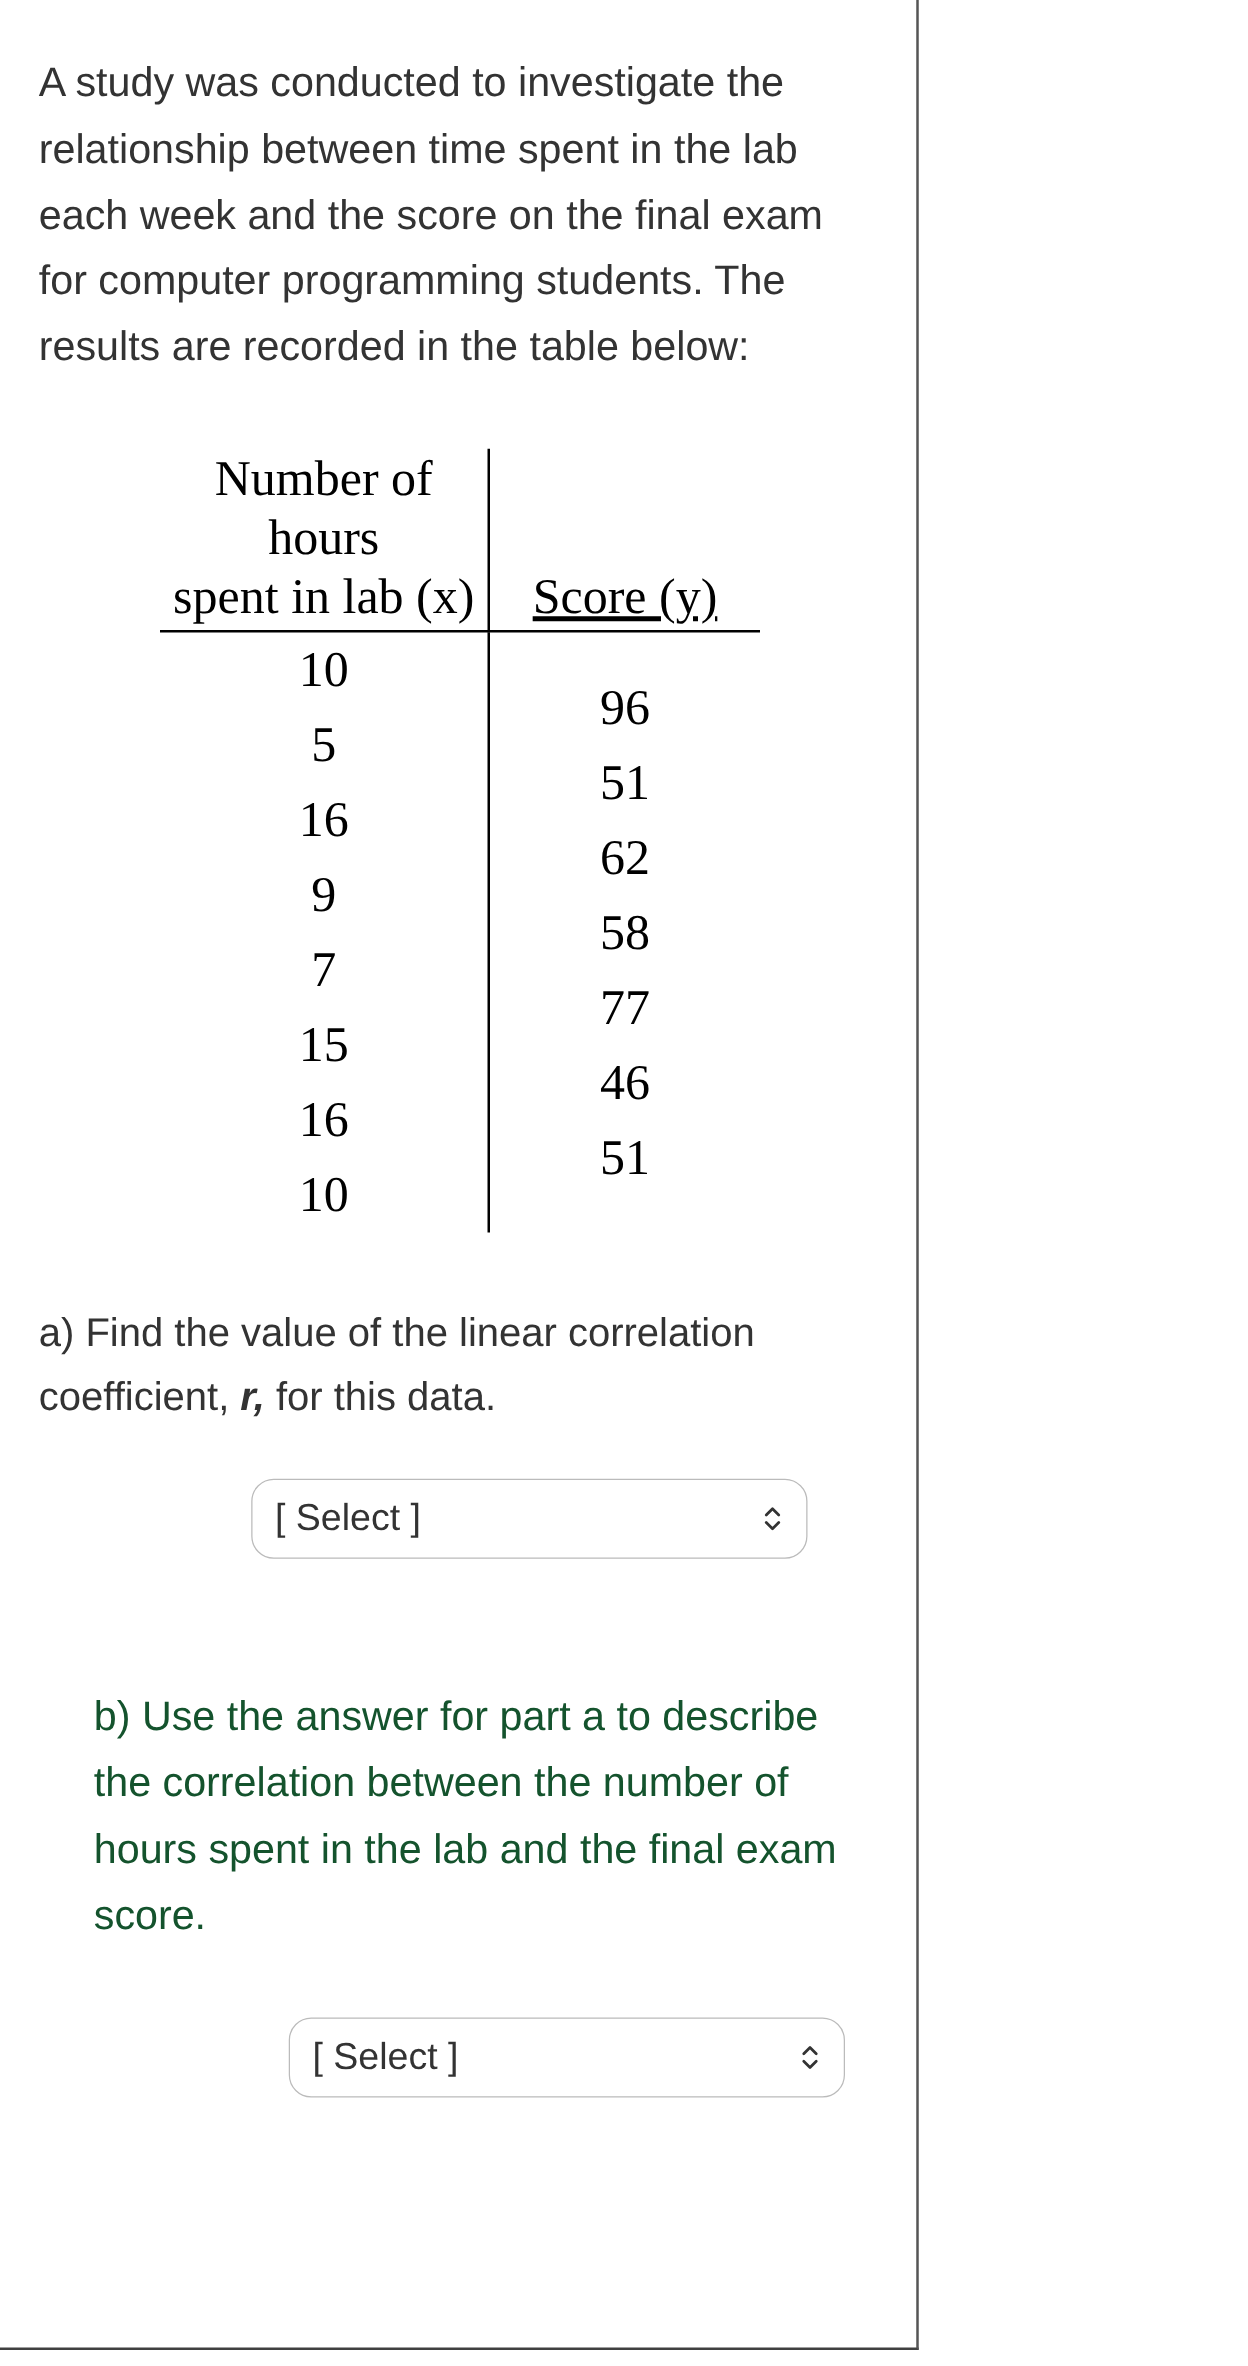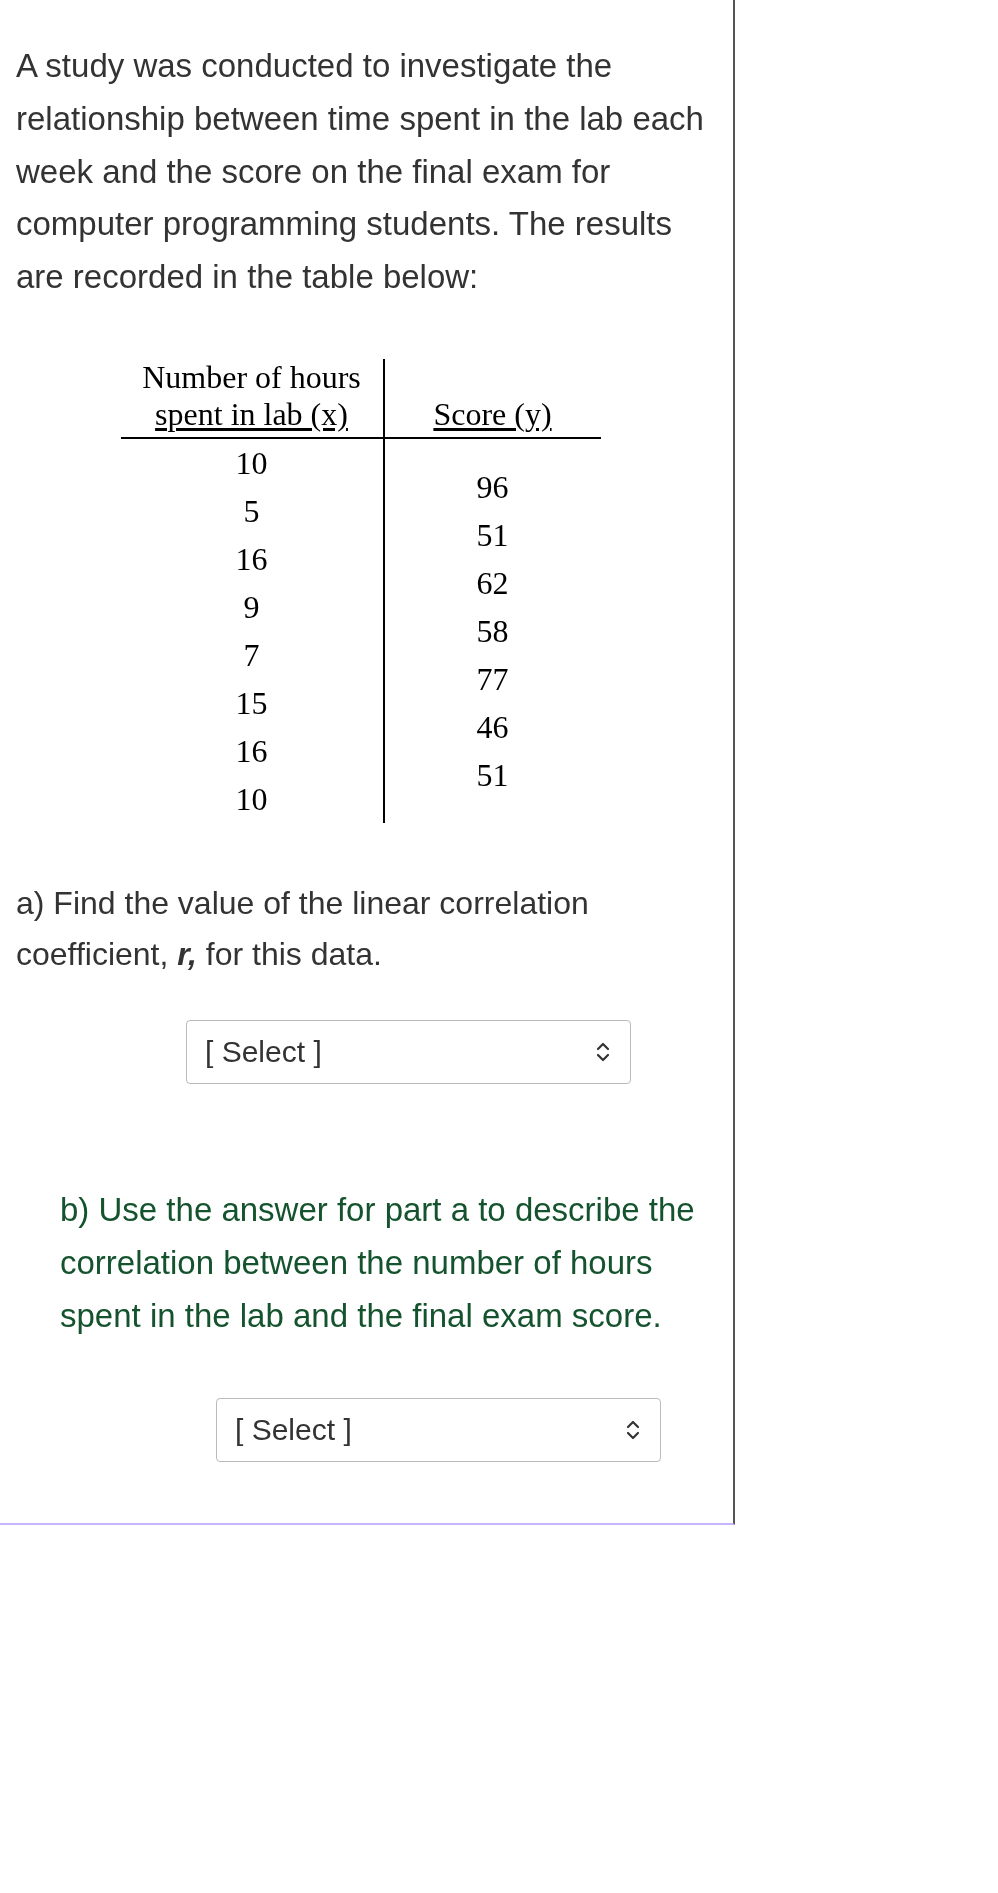--- a/index.html
+++ b/index.html
@@ -8,56 +8,55 @@
       box-sizing: border-box;
     }
     body {
       font-family: 'Segoe UI', 'Helvetica Neue', Arial, sans-serif;
       background: #fff;
       width: 998px;
       height: 1893px;
       position: relative;
     }
     .content-wrapper {
-      padding: 40px 28px 40px 16px;
+      padding: 40px 28px 40px 31px;
       border-right: 2px solid #555;
-      border-bottom: 2px solid #c4b5fd;
-      height: 1525px;
+      border-bottom: 2px solid #404040;
+      height: 1880px;
       width: 735px;
     }
     .intro-text {
       font-size: 33px;
       font-weight: 300;
       color: #333;
       line-height: 1.6;
       margin-bottom: 55px;
     }
     .data-table {
       margin: 0 auto 55px auto;
       width: 480px;
       font-family: 'Times New Roman', Times, serif;
-      font-size: 32px;
+      font-size: 40px;
       color: #000;
     }
     .table-headers {
       display: flex;
     }
     .header-left {
       width: 55%;
       text-align: center;
       border-bottom: 2.5px solid #000;
       border-right: 2.5px solid #000;
       padding-bottom: 4px;
     }
     .header-left .line1 {
       display: block;
     }
     .header-left .line2 {
       display: block;
-      text-decoration: underline;
       text-underline-offset: 3px;
     }
     .header-right {
       width: 45%;
       border-bottom: 2.5px solid #000;
       padding-bottom: 4px;
       display: flex;
       align-items: flex-end;
       justify-content: center;
     }
@@ -94,21 +93,21 @@
     }
     .select-container-a {
       margin-left: 170px;
       margin-bottom: 100px;
     }
     .select-box {
       display: flex;
       align-items: center;
       justify-content: space-between;
       border: 1.5px solid #bbb;
-      border-radius: 4px;
+      border-radius: 18px;
       padding: 14px 18px;
       font-size: 30px;
       font-weight: 300;
       color: #333;
       background: #fff;
       cursor: pointer;
     }
     .select-box-a {
       width: 445px;
     }

